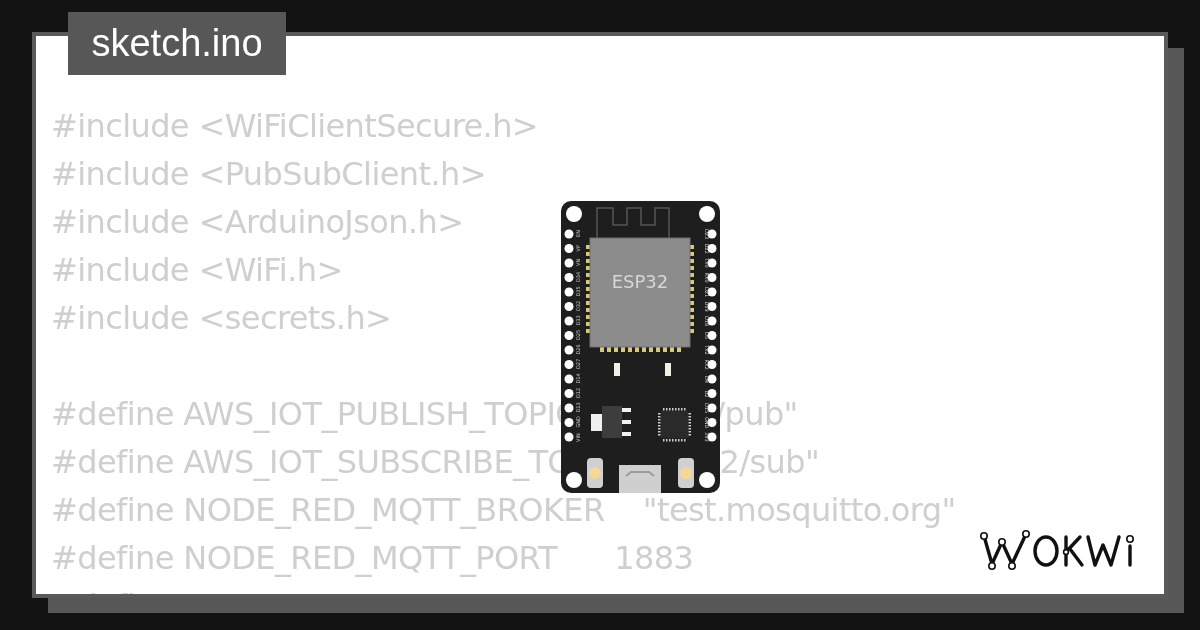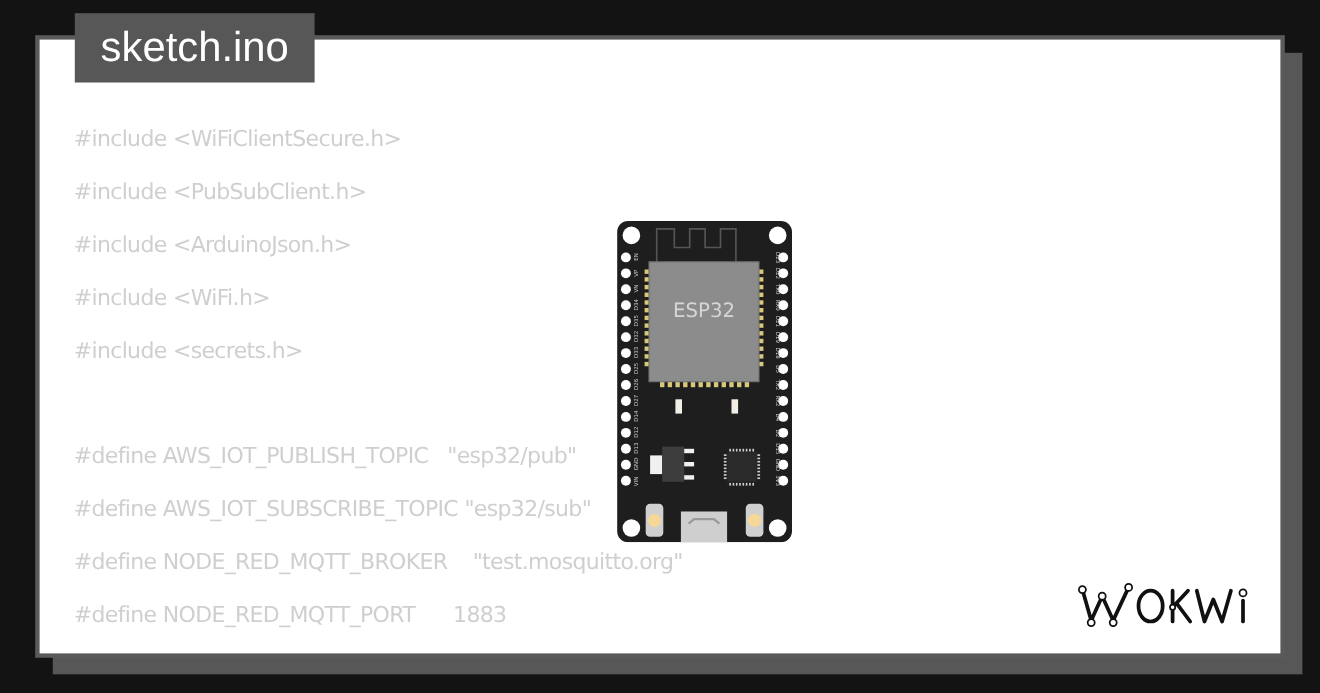--- a/index.html
+++ b/index.html
@@ -22,22 +22,22 @@
     background: #ffffff; overflow: hidden;
   }
   .file-tab {
     position: absolute; left: 68px; top: 12px; height: 63px;
     padding: 0 4px; background: #575757; color: #ffffff;
     font-family: "Liberation Sans", sans-serif; font-size: 38px;
     line-height: 63px; box-sizing: border-box; width: 218px;
     text-align: center;
   }
   .code {
-    position: absolute; left: 31px; top: 66px; margin: 0;
-    font-family: "DejaVu Sans", sans-serif; font-size: 20px;
+    position: absolute; left: 15px; top: 66px; margin: 0;
+    font-family: "DejaVu Sans", sans-serif; font-size: 32px;
     color: #cfcfcf; line-height: 48px; white-space: pre; letter-spacing: -0.6px;
   }
   .code .line { display: block; height: 48px; }
   .board {
     position: absolute; left: 561px; top: 201px; width: 159px; height: 292px;
   }
   .logo {
     position: absolute; left: 978px; top: 528px;
   }
 </style>

